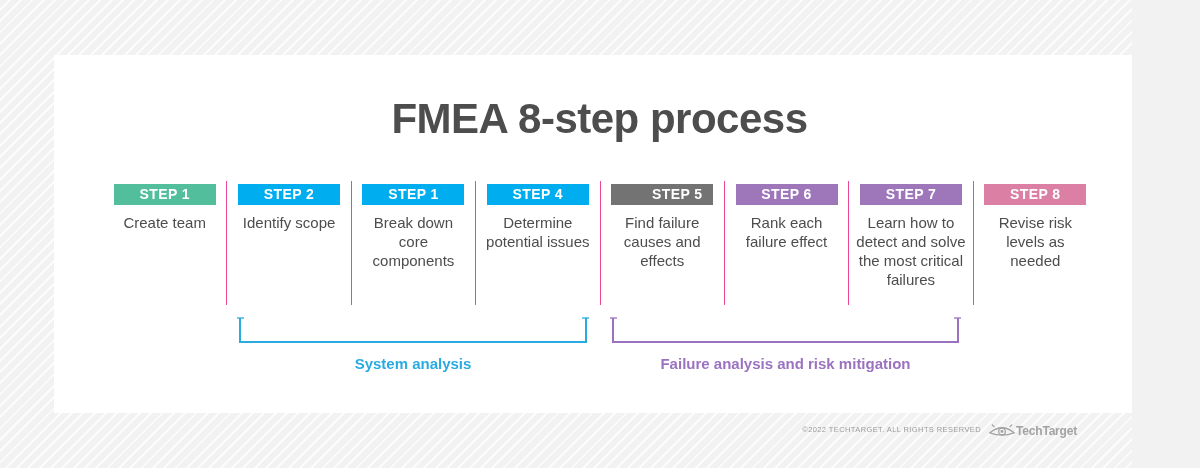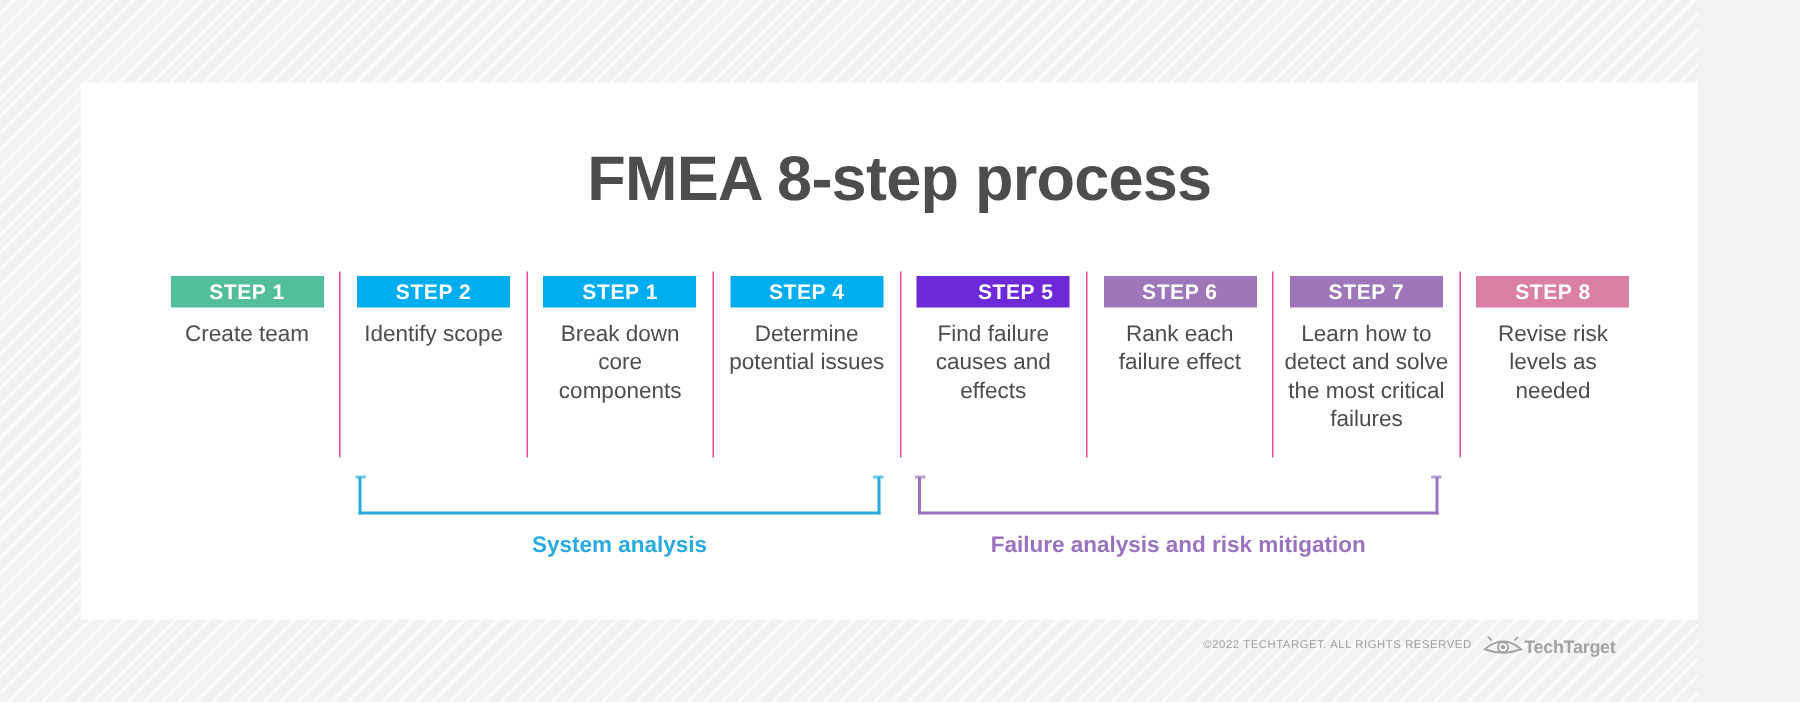--- a/index.html
+++ b/index.html
@@ -147,21 +147,21 @@
         </div>
         <div class="step-col">
           <div class="step-badge" style="background: rgb(0, 174, 239);">STEP 1</div>
           <div class="step-desc">Break down core components</div>
         </div>
         <div class="step-col">
           <div class="step-badge" style="background: rgb(0, 174, 239);">STEP 4</div>
           <div class="step-desc">Determine potential issues</div>
         </div>
         <div class="step-col">
-          <div class="step-badge" style="background: #6d28d9; padding-left: 30px;">STEP 5</div>
+          <div class="step-badge" style="background: #737373; padding-left: 30px;">STEP 5</div>
           <div class="step-desc">Find failure causes and effects</div>
         </div>
         <div class="step-col">
           <div class="step-badge" style="background: rgb(158, 119, 187);">STEP 6</div>
           <div class="step-desc">Rank each failure effect</div>
         </div>
         <div class="step-col">
           <div class="step-badge" style="background: rgb(158, 119, 187);">STEP 7</div>
           <div class="step-desc">Learn how to detect and solve the most critical failures</div>
         </div>

